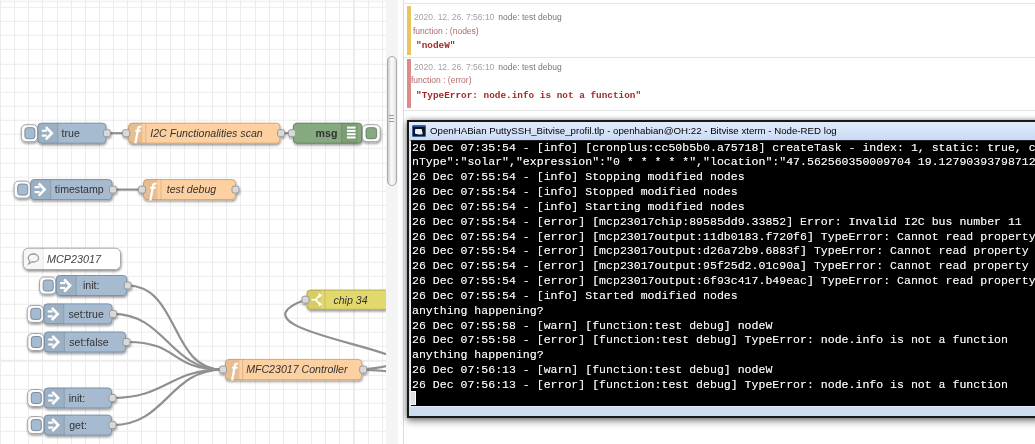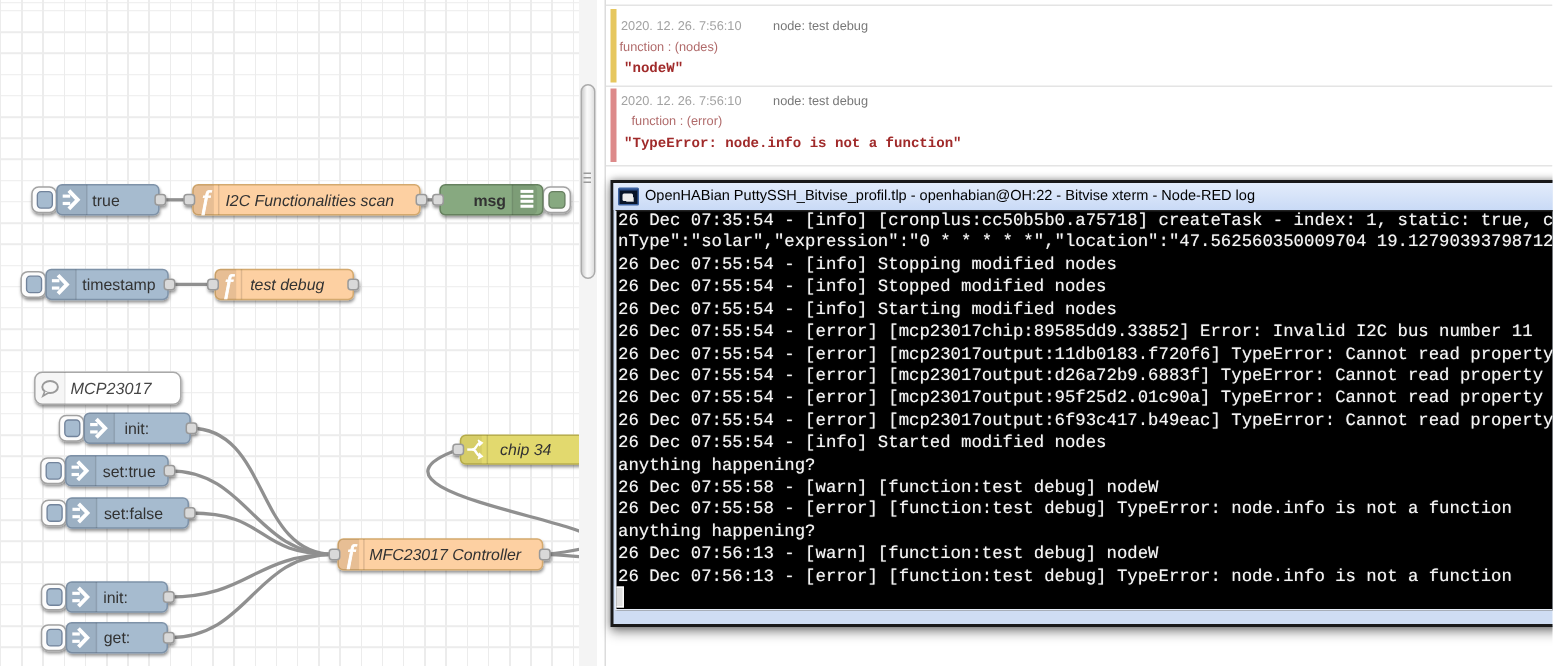--- a/index.html
+++ b/index.html
@@ -15,21 +15,21 @@
 #vsb .thumb{position:absolute;left:1px;top:56px;width:10.5px;height:130px;
   background:linear-gradient(90deg,#cdcdcd,#fbfbfb 42%,#f2f2f2 70%,#dedede);
   border:1px solid #ababab;border-radius:5px;box-sizing:border-box;}
 #vsb .grip{position:absolute;left:3px;width:5.5px;height:1px;background:#9a9a9a;}
 #sidebar{position:absolute;left:398px;top:0;right:0;height:444px;background:#fff;}
 #sidebar .sline{position:absolute;left:4.5px;top:0;width:1px;height:444px;background:#dcdcdc;}
 #sidebar .divline{position:absolute;left:5.5px;right:0;height:1px;background:#e4e4e4;}
 .dmsg{position:absolute;left:9px;right:0;}
 .dmsg .bar{position:absolute;left:0;top:0;bottom:0;width:4px;}
 .meta{font-size:8.5px;color:#a3a3a3;}
-.meta .nodelab{color:#777;margin-left:21px;}
+.meta .nodelab{color:#777;margin-left:4px;}
 .prop{font-size:8.5px;color:#b06a6a;}
 .dval{font-family:"Liberation Mono",monospace;font-size:9.4px;color:#a02a2a;font-weight:bold;}
 #term{position:absolute;left:406.5px;top:120px;width:634px;height:297.5px;
   background:#cfddf3;border:2px solid #191919;box-sizing:border-box;
   box-shadow:0 0 5px rgba(0,0,0,0.45),0 4px 7px rgba(0,0,0,0.35);}
 #ttl{position:absolute;left:0;top:0;right:0;height:17.5px;
   background:linear-gradient(#e3ecfb,#c9daf6);color:#000;font-size:9.7px;
   display:flex;align-items:center;}
 #ticon{width:11.5px;height:10.5px;margin-left:3.5px;margin-right:4.5px;background:#081428;
   border:1px solid #3c62a0;border-radius:1px;position:relative;flex:none;}
@@ -248,21 +248,21 @@
   <div class="divline" style="top:109.5px;"></div>
   <div class="dmsg" style="top:5.5px;height:49px;">
     <div class="bar" style="background:#e6c75f;"></div>
     <div class="meta" style="position:absolute;left:7px;top:6.7px;">2020. 12. 26. 7:56:10<span class="nodelab">node: test debug</span></div>
     <div class="prop" style="position:absolute;left:6px;top:20px;">function : (nodes)</div>
     <div class="dval" style="position:absolute;left:9px;top:34.8px;">"nodeW"</div>
   </div>
   <div class="dmsg" style="top:59px;height:48.5px;">
     <div class="bar" style="background:#dd8a8a;"></div>
     <div class="meta" style="position:absolute;left:7px;top:2.8px;">2020. 12. 26. 7:56:10<span class="nodelab">node: test debug</span></div>
-    <div class="prop" style="position:absolute;left:14px;top:16.2px;">function : (error)</div>
+    <div class="prop" style="position:absolute;left:4px;top:16.2px;">function : (error)</div>
     <div class="dval" style="position:absolute;left:9px;top:30.5px;">"TypeError: node.info is not a function"</div>
   </div>
 </div>
 <div id="term">
   <div id="ttl"><div id="ticon"></div>OpenHABian PuttySSH_Bitvise_profil.tlp - openhabian@OH:22 - Bitvise xterm - Node-RED log</div>
   <div id="client">
 <pre>26 Dec 07:35:54 - [info] [cronplus:cc50b5b0.a75718] createTask - index: 1, static: true, co
 nType":"solar","expression":"0 * * * * *","location":"47.562560350009704 19.12790393798712
 26 Dec 07:55:54 - [info] Stopping modified nodes
 26 Dec 07:55:54 - [info] Stopped modified nodes

